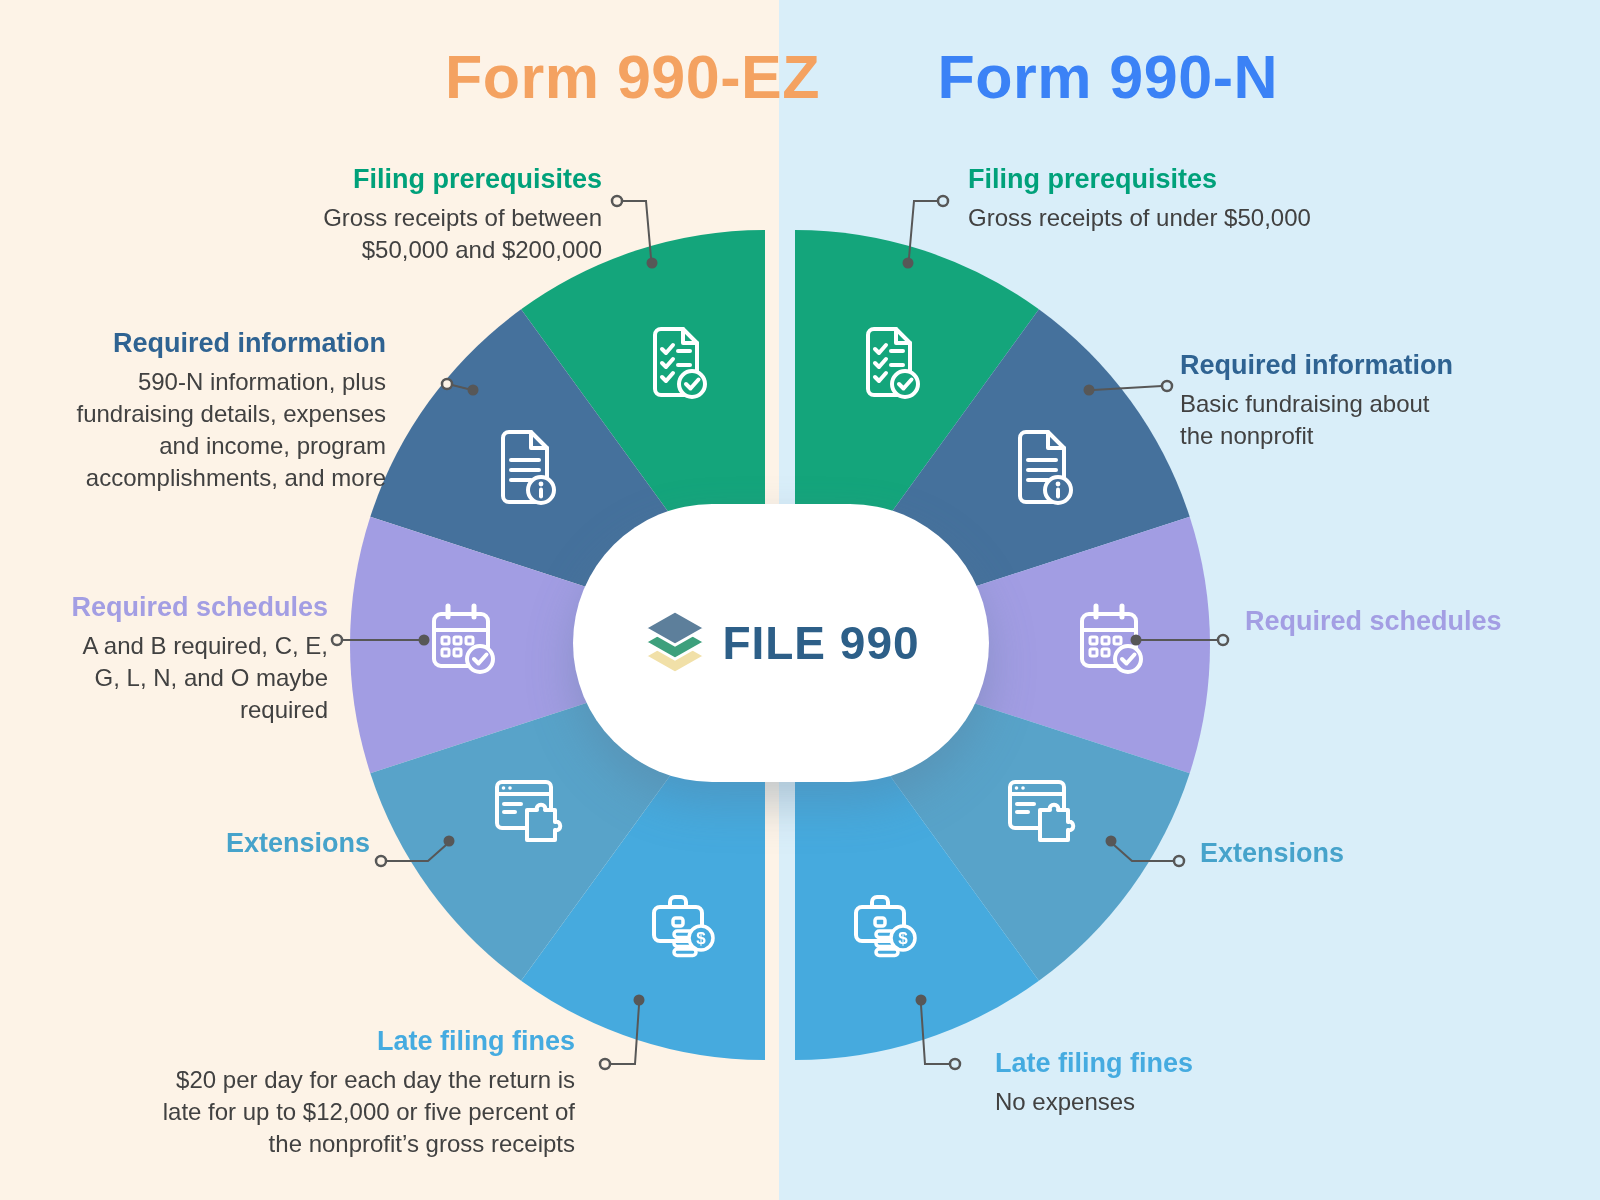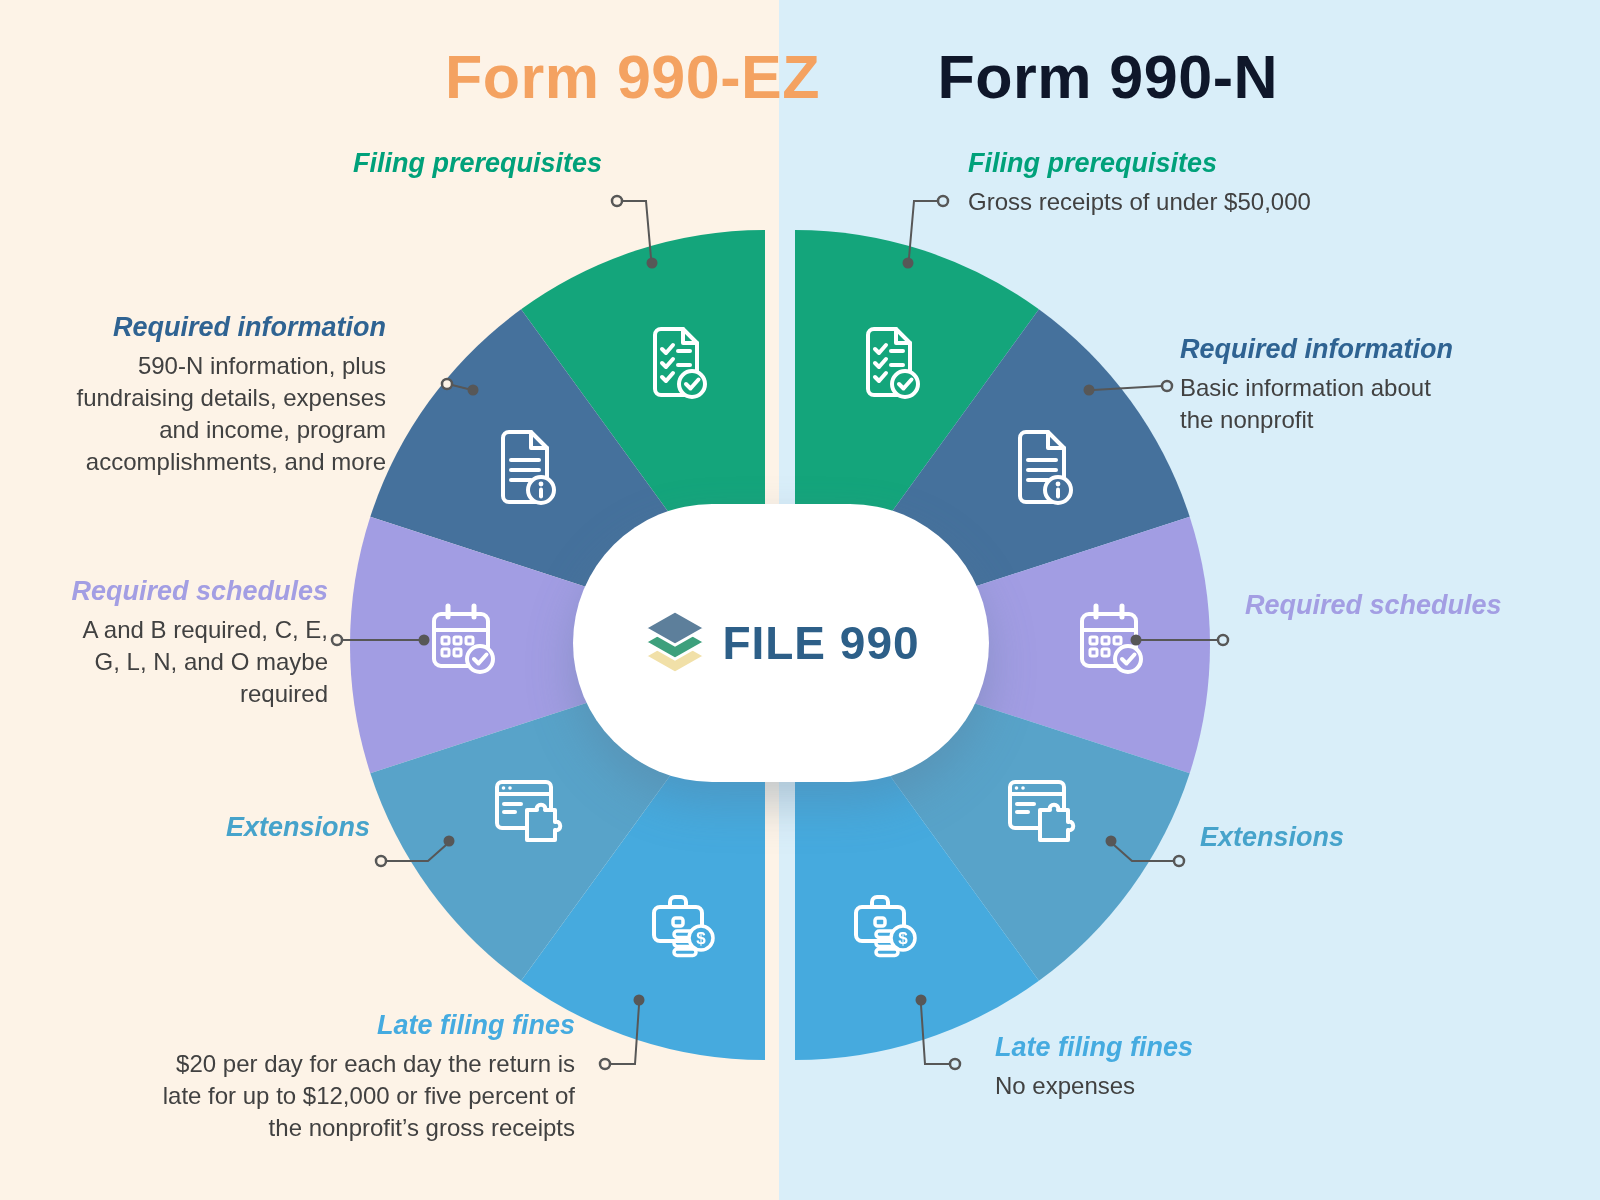--- a/index.html
+++ b/index.html
@@ -5,21 +5,21 @@
   html,body{margin:0;padding:0;background:#ffffff;}
   .canvas{position:relative;width:1600px;height:1200px;overflow:hidden;font-family:"Liberation Sans",sans-serif;}
   .bg{position:absolute;top:0;height:1200px;}
   .bg-left{left:0;width:779px;background:#fdf3e7;}
   .bg-right{left:779px;width:821px;background:#d9eef9;}
   svg.wheel{position:absolute;left:0;top:0;}
   .title{position:absolute;top:42px;margin:0;font-weight:bold;font-size:61px;letter-spacing:.5px;text-align:right;}
   .title-left{left:220px;width:600px;}
   .title-right{left:778px;width:500px;}
   .label{position:absolute;}
-  .label .h{font-size:27px;font-weight:bold;margin:0 0 7px 0;line-height:1.15;font-style:italic;}
+  .label .h{font-size:27px;font-weight:bold;margin:16px 0 7px 0;line-height:1.15;}
   .label .b{font-size:24px;color:#414141;line-height:1.33;white-space:pre-line;}
   .align-r{text-align:right;}
   .align-l{text-align:left;}
   .l1{left:230px;top:148px;width:372px;}
   .l2{left:38px;top:312px;width:348px;}
   .l3{left:28px;top:576px;width:300px;}
   .l4{left:58px;top:812px;width:312px;}
   .l5{left:95px;top:1010px;width:480px;}
   .r1{left:968px;top:148px;width:420px;}
   .r2{left:1180px;top:334px;width:340px;}
@@ -180,24 +180,26 @@
         <circle class="cdot" cx="1111" cy="841" r="5.5"></circle>
     </g>
     <g>
       <path class="cline" d="M950 1064 L925 1064 L921 1005"></path>
         <circle class="cring cring-r" cx="955" cy="1064" r="5"></circle>
         <circle class="cdot" cx="921" cy="1000" r="5.5"></circle>
     </g>
   </svg>
 
   <h1 class="title title-left" style="color: rgb(244, 162, 97);">Form 990-EZ</h1>
-  <h1 class="title title-right" style="color: #0f172a;">Form 990-N</h1>
+  <h1 class="title title-right" style="color: #3b82f6;">Form 990-N</h1>
 
   <div class="label l1 align-r">
     <div class="h" style="color: rgb(0, 161, 122);">Filing prerequisites</div>
+    <div class="b">Gross receipts of between
+$50,000 and $200,000</div>
   </div>
   <div class="label l2 align-r">
     <div class="h" style="color: rgb(47, 99, 146);">Required information</div>
     <div class="b">590-N information, plus
 fundraising details, expenses
 and income, program
 accomplishments, and more</div>
   </div>
   <div class="label l3 align-r">
     <div class="h" style="color: rgb(163, 158, 227);">Required schedules</div>
@@ -214,21 +216,21 @@
 late for up to $12,000 or five percent of
 the nonprofit’s gross receipts</div>
   </div>
 
   <div class="label r1 align-l">
     <div class="h" style="color: rgb(0, 161, 122);">Filing prerequisites</div>
     <div class="b">Gross receipts of under $50,000</div>
   </div>
   <div class="label r2 align-l">
     <div class="h" style="color: rgb(47, 99, 146);">Required information</div>
-    <div class="b">Basic information about
+    <div class="b">Basic fundraising about
 the nonprofit</div>
   </div>
   <div class="label r3 align-l">
     <div class="h" style="color: rgb(163, 158, 227);">Required schedules</div>
   </div>
   <div class="label r4 align-l">
     <div class="h" style="color: rgb(70, 163, 203);">Extensions</div>
   </div>
   <div class="label r5 align-l">
     <div class="h" style="color: rgb(69, 171, 224);">Late filing fines</div>

